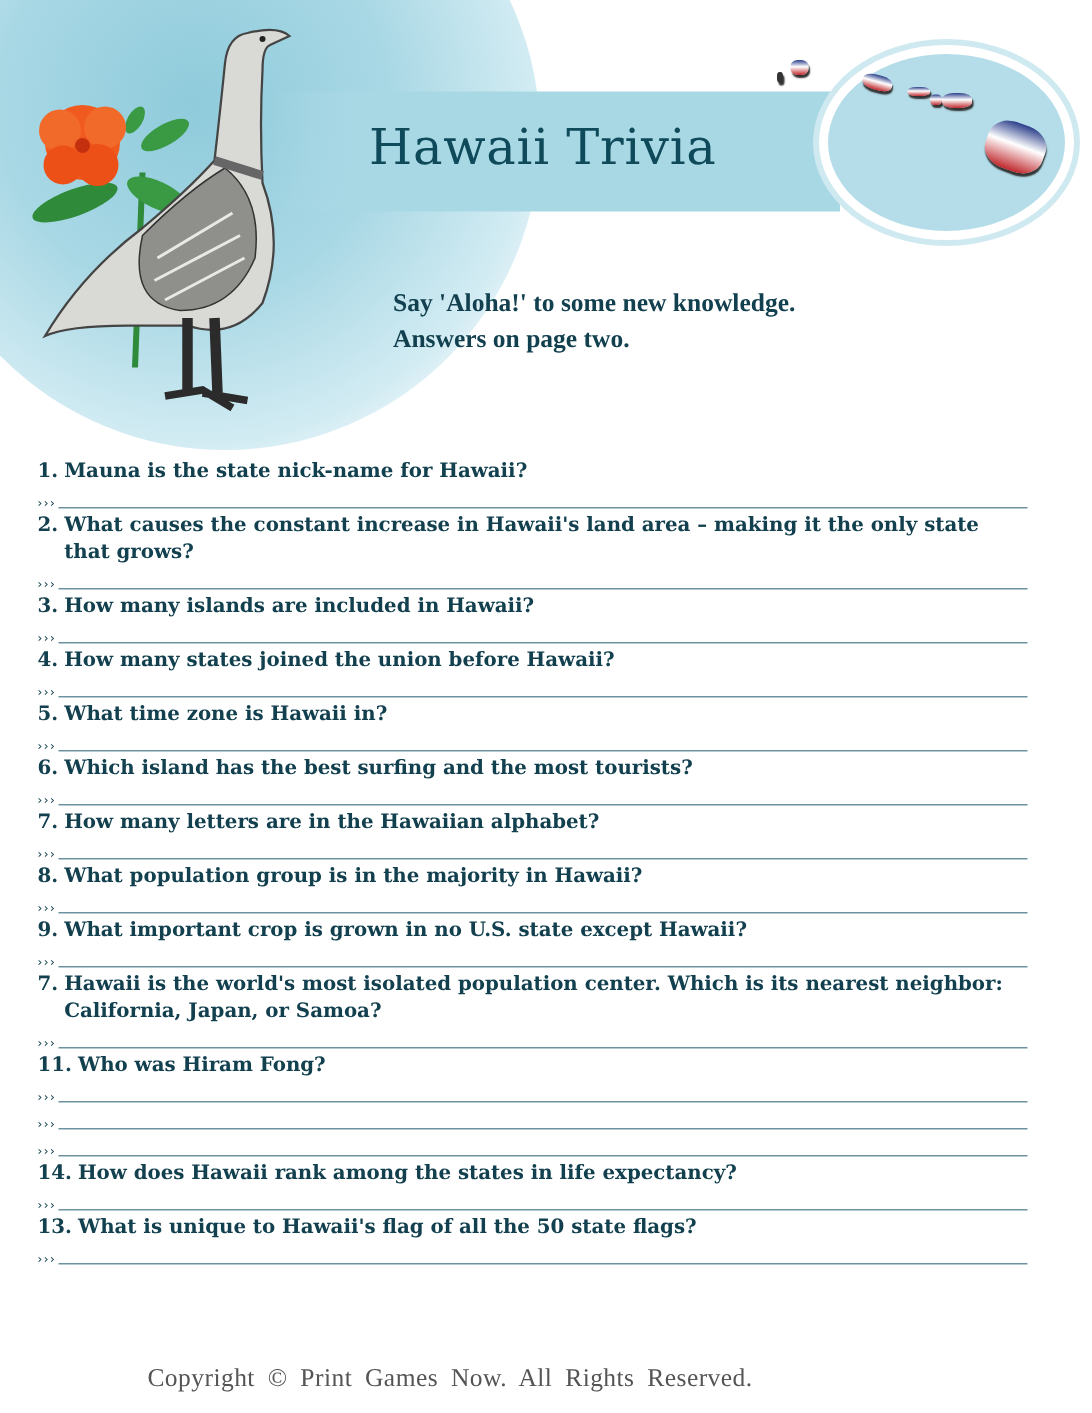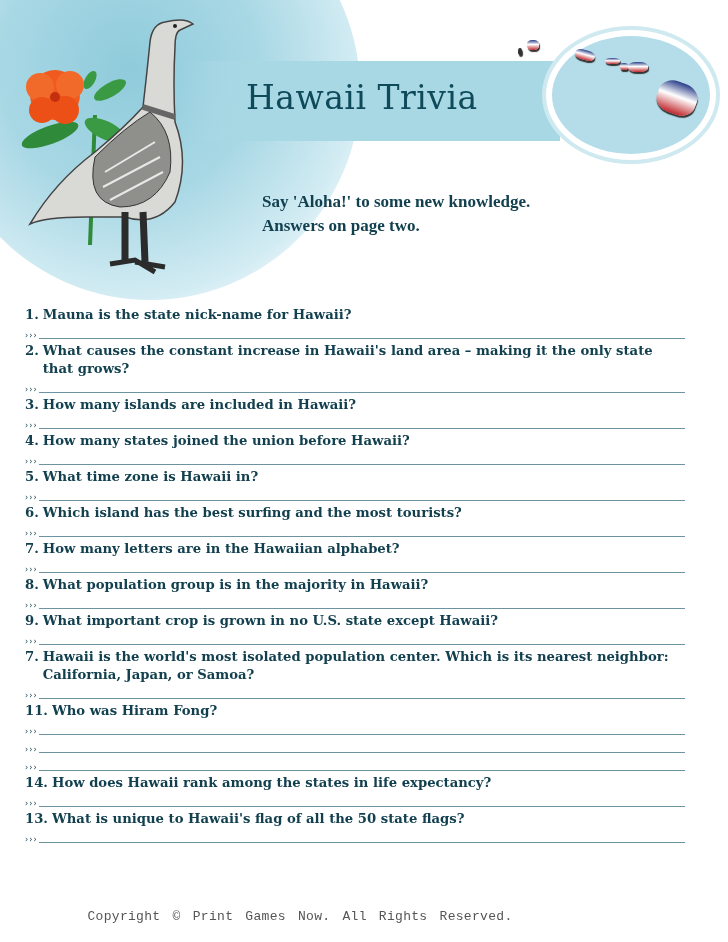--- a/index.html
+++ b/index.html
@@ -42,21 +42,21 @@
     line-height: 18px; color: #12404f; display: flex;
   }
   .q-num { flex: 0 0 auto; padding-right: 4px; }
   .q-body { flex: 1 1 auto; }
   .answer-row { display: flex; align-items: flex-end; height: 17px; margin-bottom: 1px; }
   .answer-prefix { font-family: "DejaVu Sans", sans-serif; font-size: 8px; color: #12404f; line-height: 10px; letter-spacing: 1px; }
   .answer-line { flex: 1; border-bottom: 1.5px solid #6e93a0; height: 1px; margin-left: 1px; margin-bottom: 2px; }
 
   .copyright {
     position: absolute; left: 0; top: 909px; width: 600px; text-align: center;
-    font-family: Liberation Mono, monospace; font-size: 13px; color: #555;
+    font-family: Liberation Serif, serif; font-size: 17px; color: #555;
     word-spacing: 4px; letter-spacing: 0.3px;
   }
 </style>
 </head>
 <body>
 
 <div class="bg-blob"></div>
 
 <svg style="position:absolute;left:10px;top:55px" width="120" height="200" viewBox="0 0 120 200">
   <path d="M85 60 L80 190" stroke="#2f8a3a" stroke-width="4" fill="none"></path>

